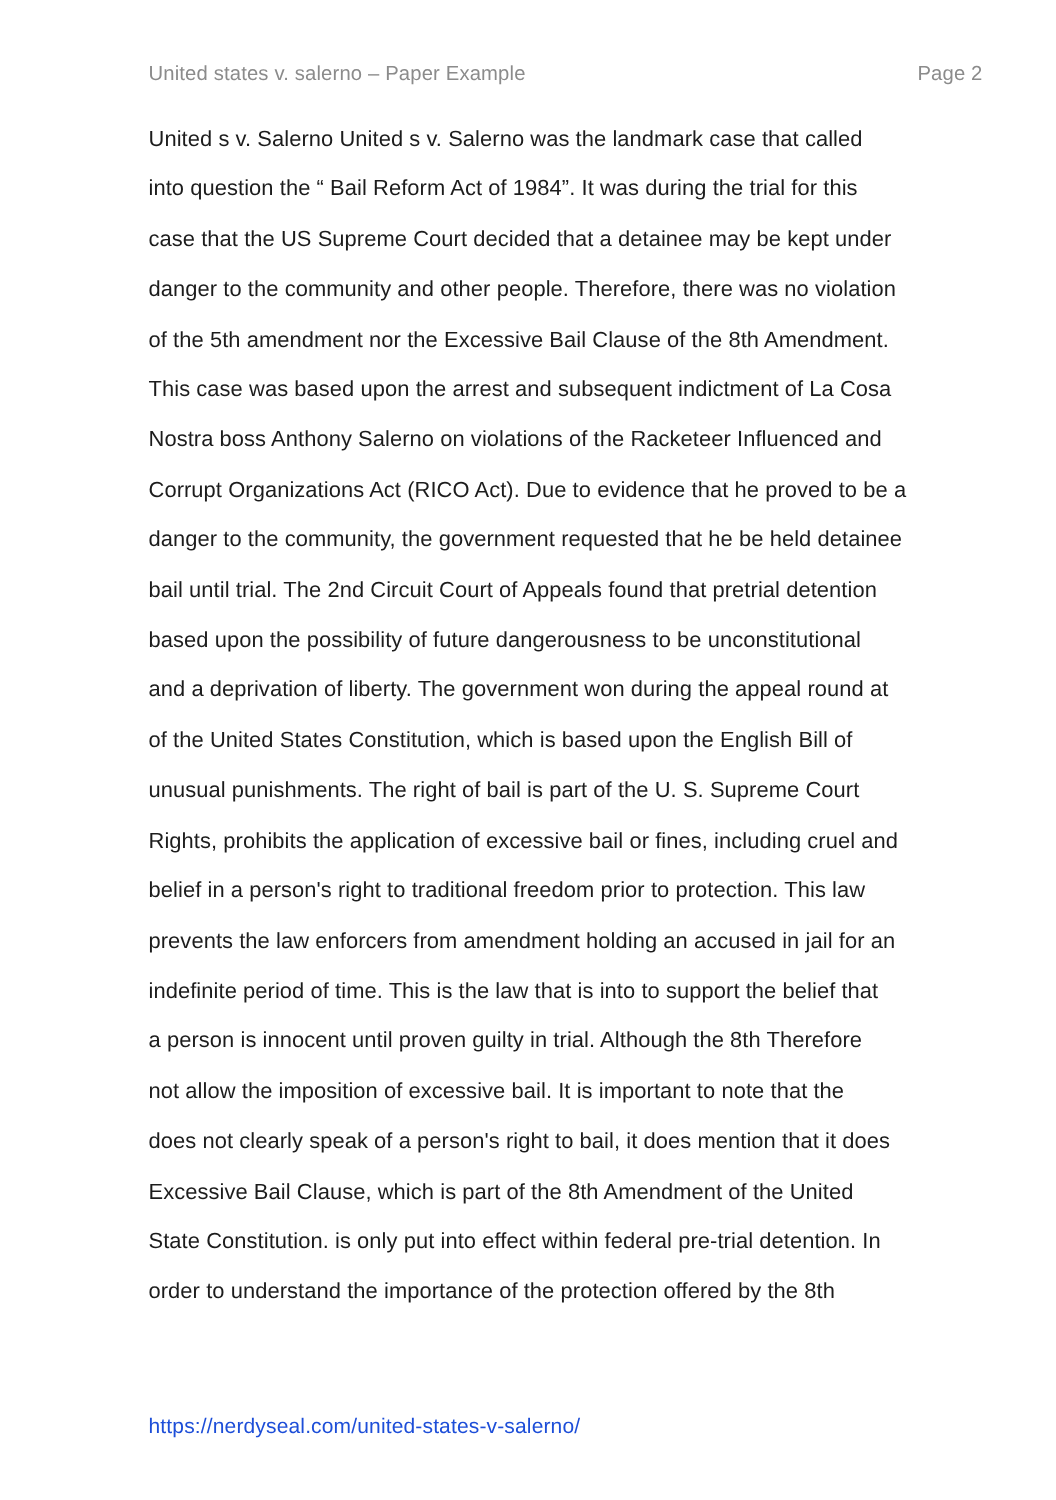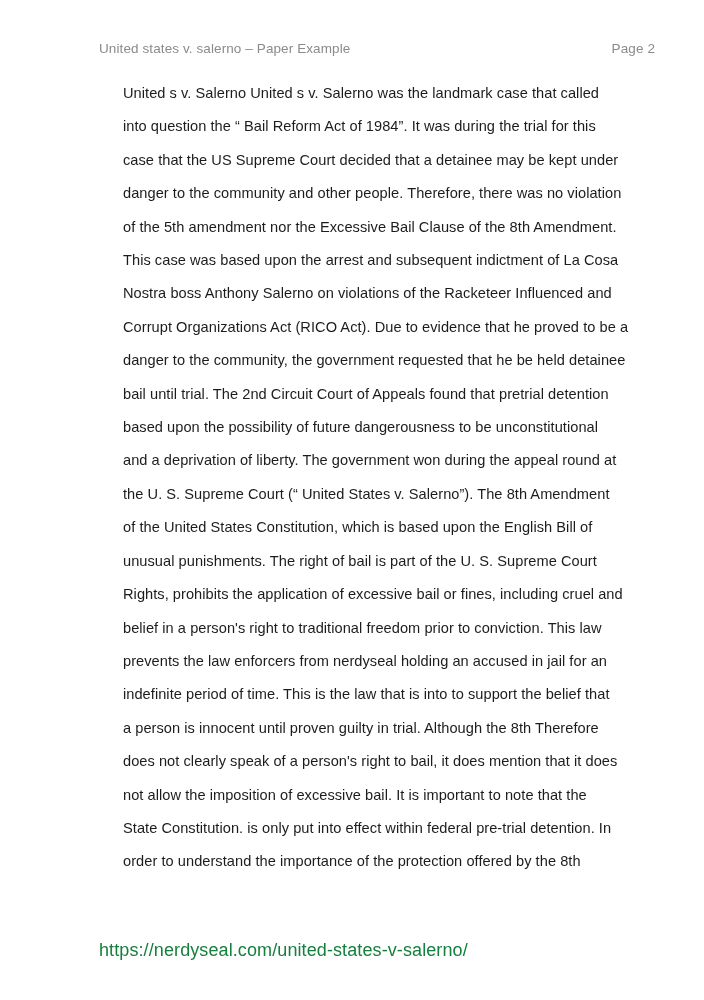--- a/index.html
+++ b/index.html
@@ -44,30 +44,29 @@
     top: 77px;
     left: 99px;
     width: 558px;
     font-size: 14.6px;
     line-height: 33.4px;
     color: #1c1c1c;
     letter-spacing: 0.05px;
   }
   .body-text .line {
     white-space: nowrap;
-    margin-left: 24px;
   }
   .page-footer {
     position: absolute;
     top: 940px;
     left: 99px;
     width: 556px;
-    font-size: 18px;
+    font-size: 14px;
     line-height: 20px;
-    color: #15803d;
+    color: #1d4ed8;
     letter-spacing: 0.1px;
     white-space: nowrap;
   }
 </style>
 </head>
 <body>
 
 <div class="page">
 
   <div class="page-header">
@@ -81,30 +80,30 @@
     <div class="line">case that the US Supreme Court decided that a detainee may be kept under</div>
     <div class="line">danger to the community and other people. Therefore, there was no violation</div>
     <div class="line">of the 5th amendment nor the Excessive Bail Clause of the 8th Amendment.</div>
     <div class="line">This case was based upon the arrest and subsequent indictment of La Cosa</div>
     <div class="line">Nostra boss Anthony Salerno on violations of the Racketeer Influenced and</div>
     <div class="line">Corrupt Organizations Act (RICO Act). Due to evidence that he proved to be a</div>
     <div class="line">danger to the community, the government requested that he be held detainee</div>
     <div class="line">bail until trial. The 2nd Circuit Court of Appeals found that pretrial detention</div>
     <div class="line">based upon the possibility of future dangerousness to be unconstitutional</div>
     <div class="line">and a deprivation of liberty. The government won during the appeal round at</div>
-    <div class="line">the U. S. Supreme Court (“ United States v. Salerno”). The 8th Amendment</div>
     <div class="line">of the United States Constitution, which is based upon the English Bill of</div>
     <div class="line">unusual punishments. The right of bail is part of the U. S. Supreme Court</div>
     <div class="line">Rights, prohibits the application of excessive bail or fines, including cruel and</div>
-    <div class="line">belief in a person's right to traditional freedom prior to conviction. This law</div>
-    <div class="line">prevents the law enforcers from nerdyseal holding an accused in jail for an</div>
+    <div class="line">belief in a person's right to traditional freedom prior to protection. This law</div>
+    <div class="line">prevents the law enforcers from amendment holding an accused in jail for an</div>
     <div class="line">indefinite period of time. This is the law that is into to support the belief that</div>
     <div class="line">a person is innocent until proven guilty in trial. Although the 8th Therefore</div>
+    <div class="line">not allow the imposition of excessive bail. It is important to note that the</div>
     <div class="line">does not clearly speak of a person's right to bail, it does mention that it does</div>
-    <div class="line">not allow the imposition of excessive bail. It is important to note that the</div>
+    <div class="line">Excessive Bail Clause, which is part of the 8th Amendment of the United</div>
     <div class="line">State Constitution. is only put into effect within federal pre-trial detention. In</div>
     <div class="line">order to understand the importance of the protection offered by the 8th</div>
   </div>
 
   <div class="page-footer">
     <span>https://nerdyseal.com/united-states-v-salerno/</span>
   </div>
 
 </div>
 

